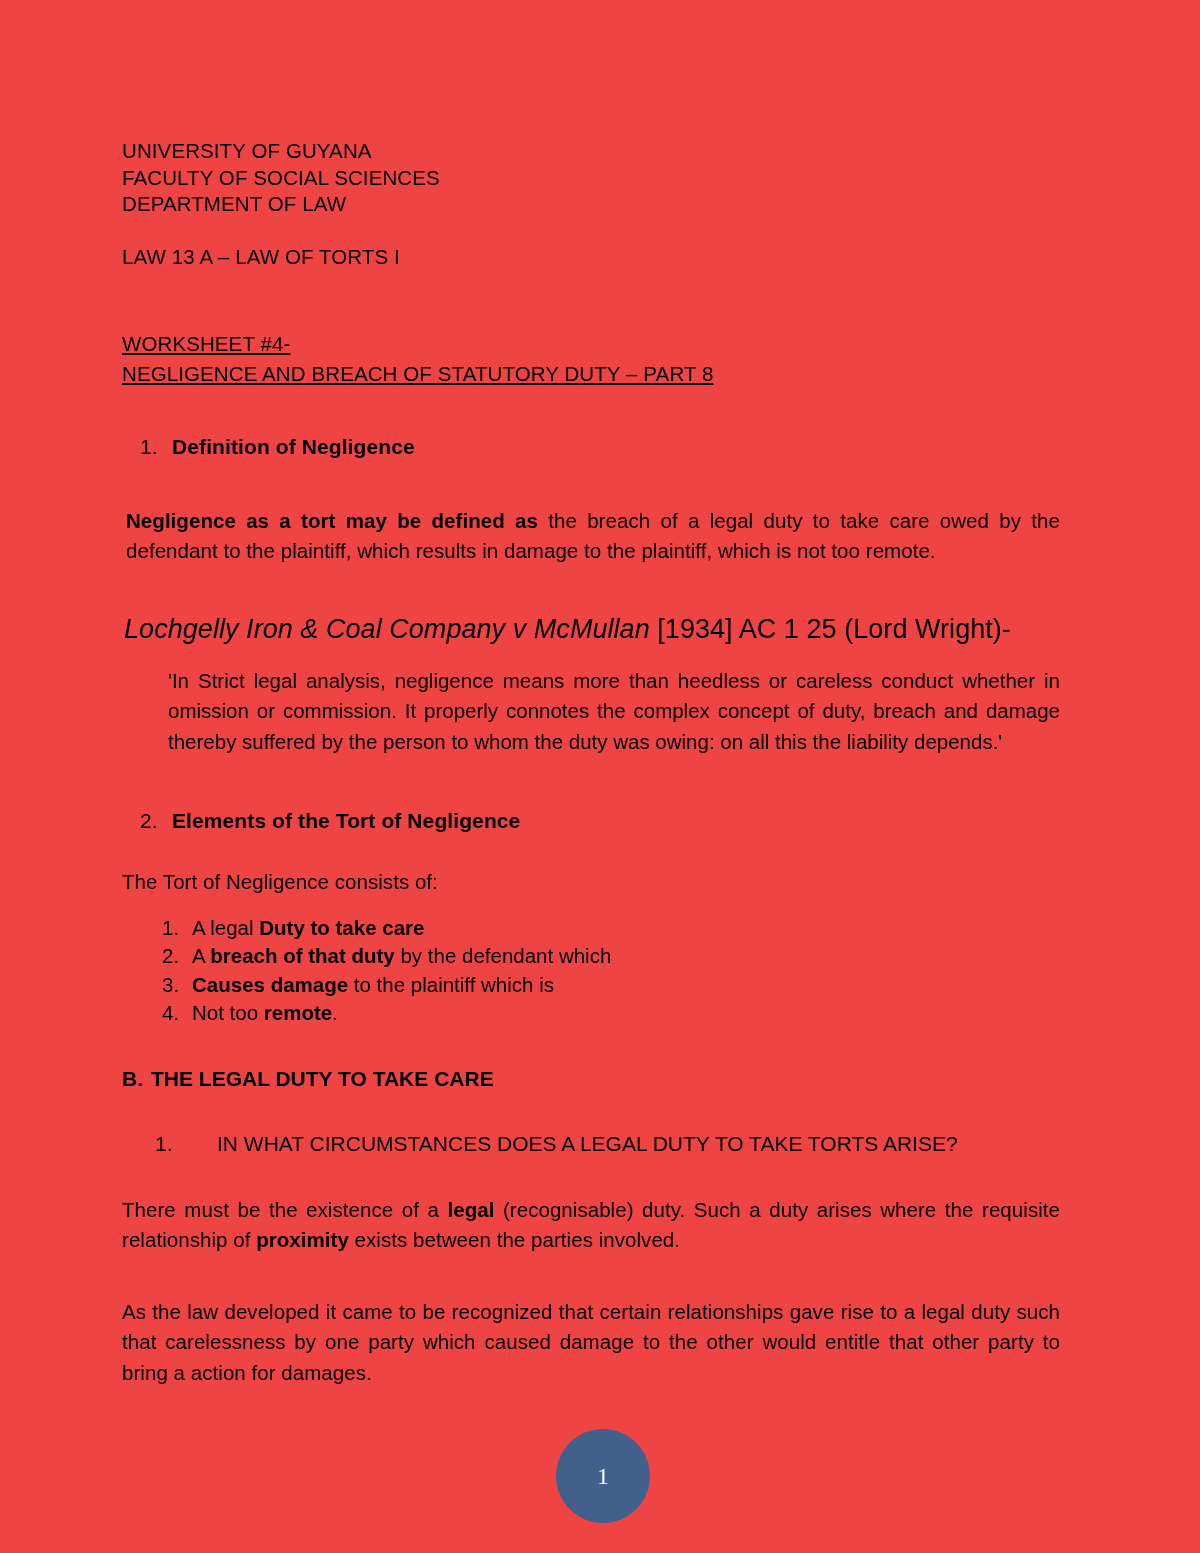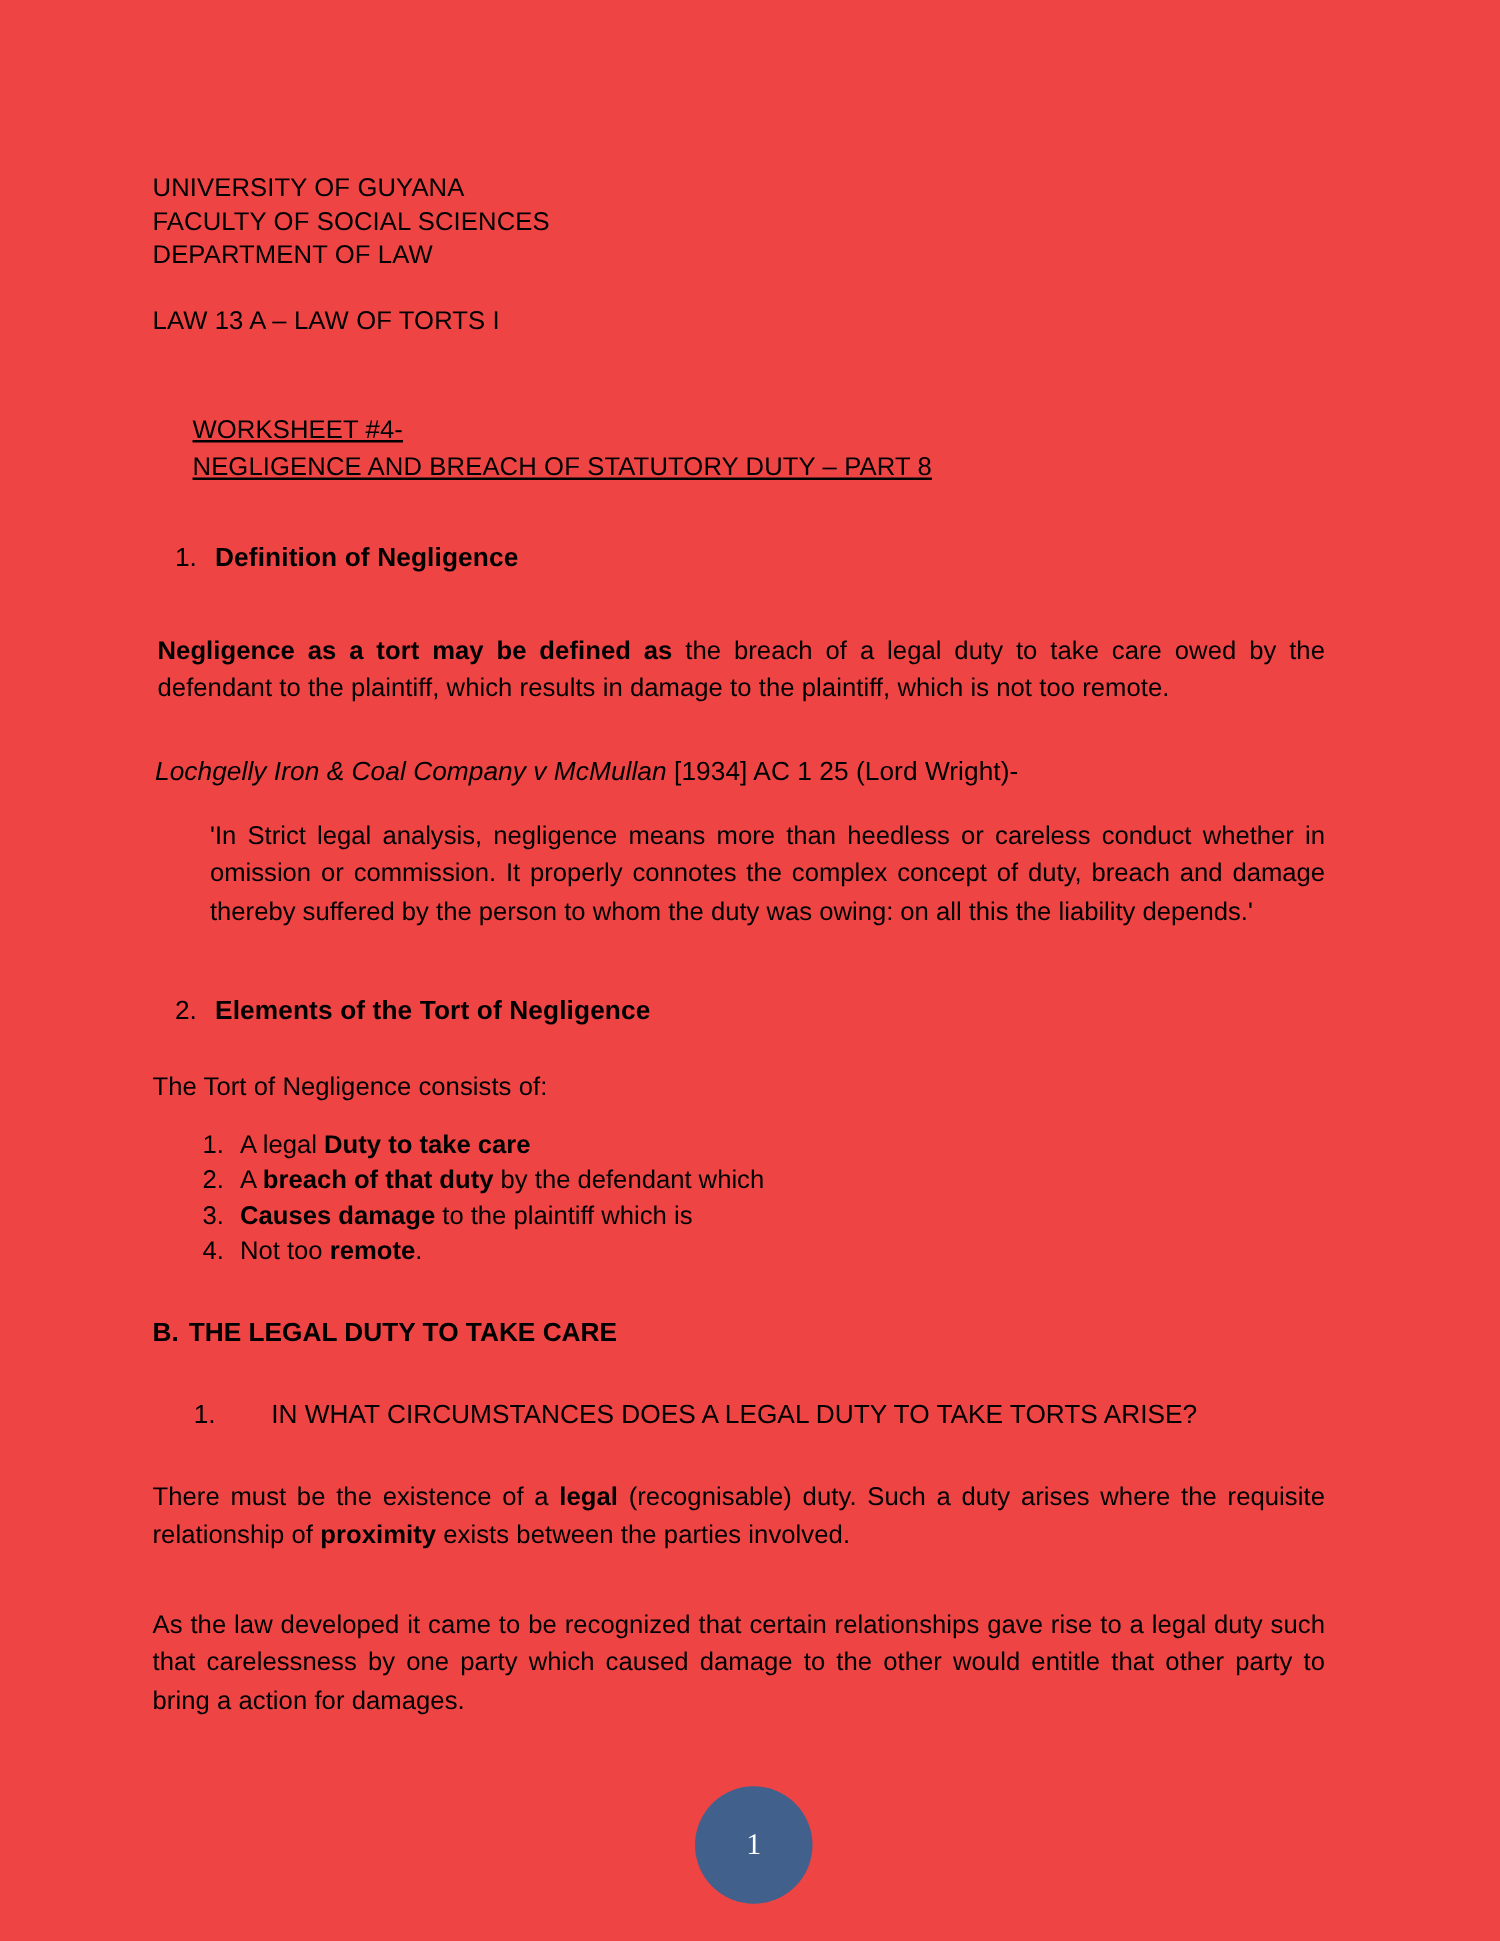--- a/index.html
+++ b/index.html
@@ -37,21 +37,20 @@
     font-size: 20.5px;
     line-height: 26.6px;
     letter-spacing: 0.1px;
     margin-top: 26.5px;
     white-space: nowrap;
   }
 
   
   .worksheet-block {
     margin-top: 58px;
-    margin-left: 32px;
   }
   .worksheet-line {
     font-size: 20.5px;
     line-height: 30px;
     letter-spacing: 0.1px;
     white-space: nowrap;
   }
   .worksheet-line span.u {
     text-decoration: underline;
     text-underline-offset: 2px;
@@ -78,21 +77,21 @@
 
   
   p.body {
     font-size: 20.5px;
     line-height: 30.5px;
     text-align: justify;
     margin: 0;
     letter-spacing: 0.05px;
   }
   #definition-paragraph { margin-top: 45px; padding-left: 4px; }
-  #case-citation { margin-top: 36px; font-size: 21px; line-height: 29px; padding-left: 2px; }
+  #case-citation { margin-top: 48px; font-size: 27px; line-height: 29px; padding-left: 2px; }
   #case-citation .case-name { font-style: italic; }
   #consists-paragraph { margin-top: 32px; }
   #duty-paragraph-1 { margin-top: 41px; }
   #duty-paragraph-2 { margin-top: 37px; }
 
   
   .quote-block {
     margin-top: 22px;
     margin-left: 46px;
     width: 892px;

